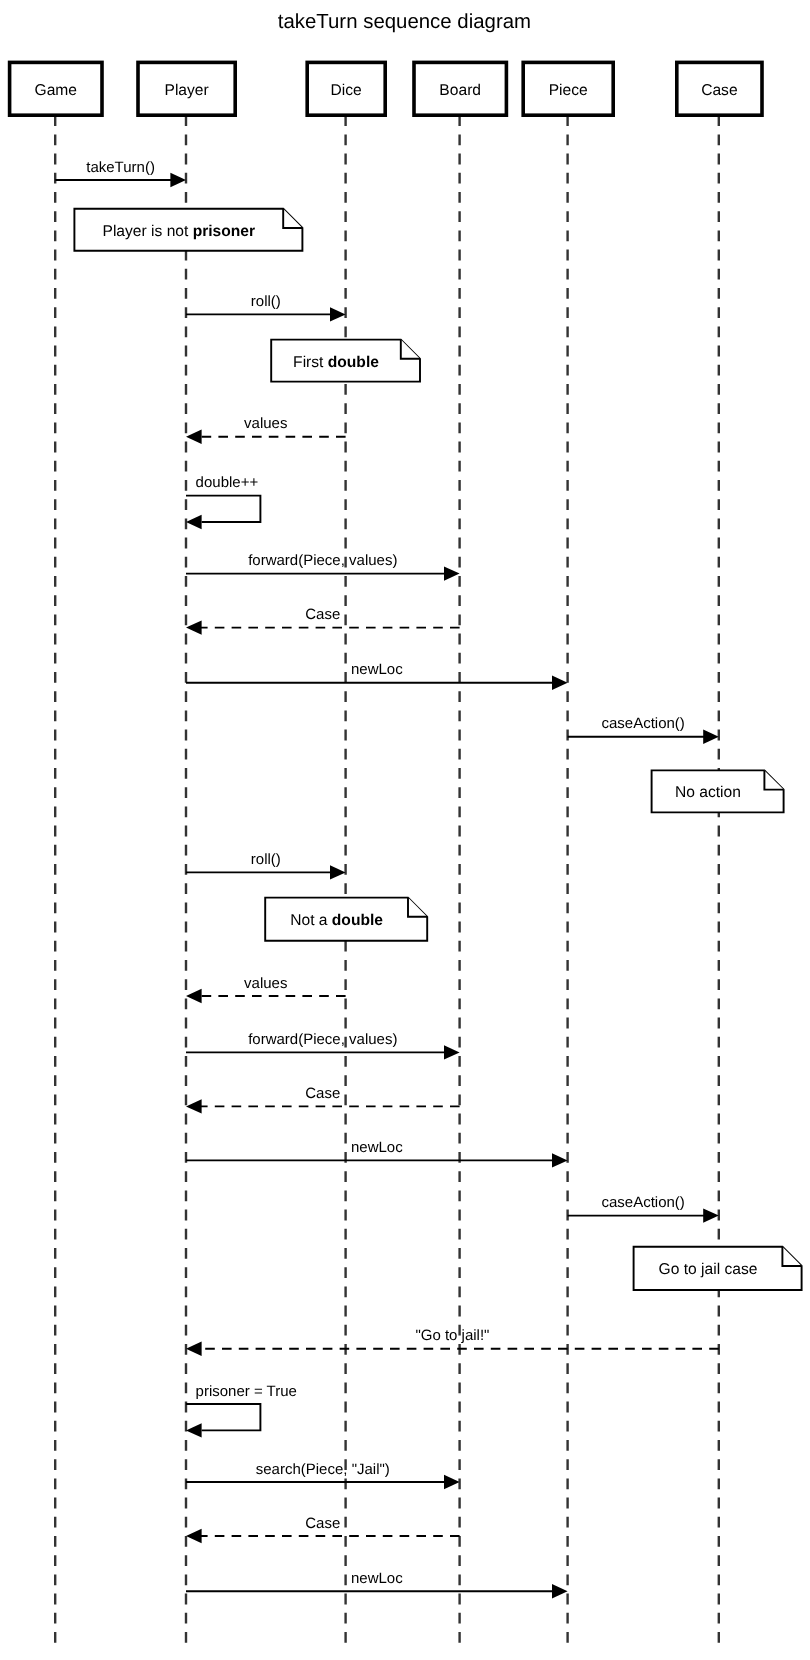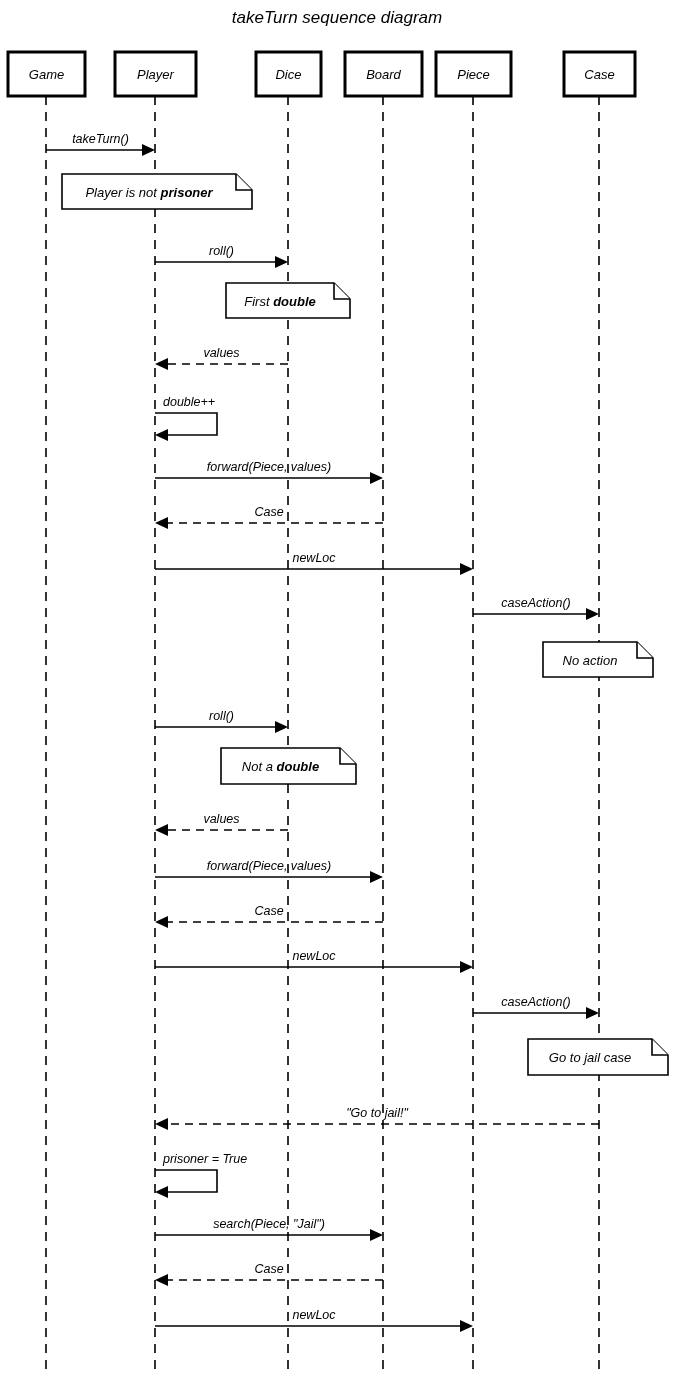--- a/index.html
+++ b/index.html
@@ -3,21 +3,21 @@
 <meta charset="utf-8">
 <style>
   html,body{margin:0;padding:0;background:#ffffff;}
   body{
     width:675px;height:1383px;
     font-family:"Liberation Sans", sans-serif;
     color:#000000;
     overflow:hidden;
     position:relative;
   }
-  #diagram-root{position:absolute;left:0;top:0;width:675px;height:1383px;font-style:italic;}
+  #diagram-root{position:absolute;left:0;top:0;width:675px;height:1383px;}
   svg#seq{display:block;width:675px;height:1383px;}
 
   .title-text{font-family:"Liberation Sans", sans-serif;font-size:17px;fill:#000;}
   .lifeline-label{font-family:"Liberation Sans", sans-serif;font-size:13px;fill:#000;}
   .msg-label{font-family:"Liberation Sans", sans-serif;font-size:12.5px;fill:#000;}
   .note-text{font-family:"Liberation Sans", sans-serif;font-size:13px;fill:#000;}
   .note-text .b{font-weight:bold;}
 
   .box-rect{fill:#ffffff;stroke:#000000;stroke-width:3;}
   .lifeline{stroke:#333333;stroke-width:2;stroke-dasharray:9 7;fill:none;}

